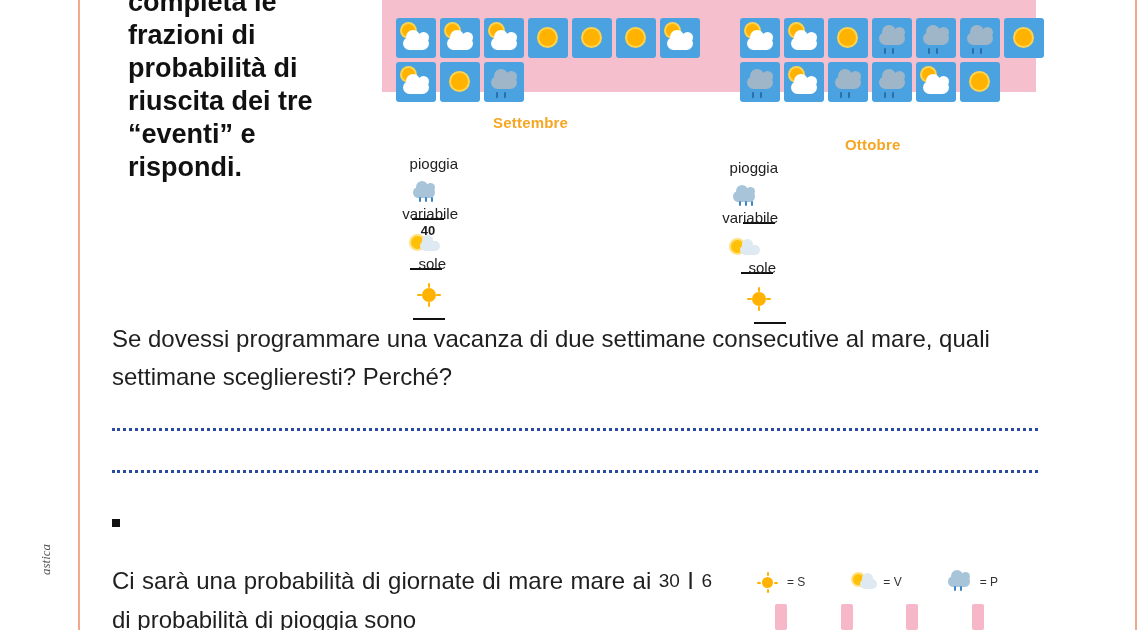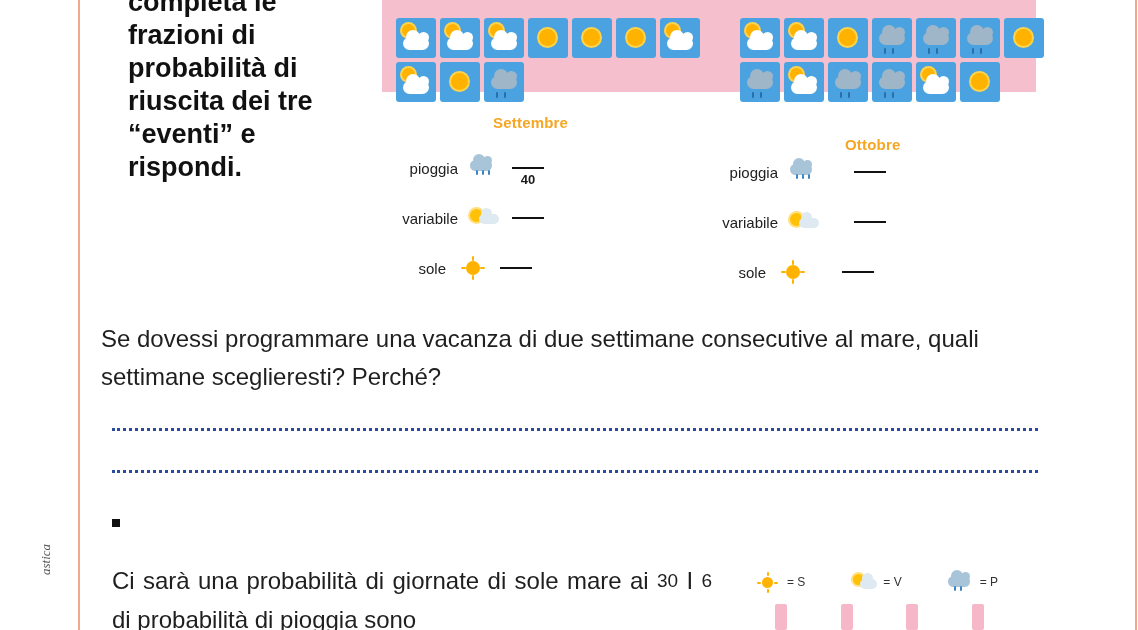--- a/index.html
+++ b/index.html
@@ -42,21 +42,21 @@
   .cloud.grey{background:#9fb6c8;}
   .cloud.grey:before,.cloud.grey:after{background:#9fb6c8;}
   .rain{position:absolute;width:2px;height:6px;background:#2b6fa8;border-radius:1px;bottom:4px;}
 
   
   .month{
     position:absolute;font-size:15px;font-weight:bold;color:#f5a623;letter-spacing:.2px;
   }
 
   
-  .frow{position:absolute;display:flex;align-items:center;gap:10px;}
+  .frow{position:absolute;display:flex;align-items:center;gap:10px;flex-direction:column;}
   .flabel{font-size:15px;color:#222;text-align:right;}
   .ficon{width:34px;height:26px;position:relative;}
   .fline{width:32px;border-top:2px solid #111;position:relative;}
   .fden{position:absolute;left:50%;transform:translateX(-50%);top:3px;font-size:13px;font-weight:bold;}
 
   
   .g-rain{position:absolute;left:2px;top:3px;width:28px;height:16px;}
   .g-rain .c{position:absolute;left:0;top:2px;width:22px;height:11px;background:#a8c4d8;border-radius:8px;}
   .g-rain .c:before{content:"";position:absolute;width:12px;height:12px;background:#a8c4d8;border-radius:50%;left:3px;top:-6px;}
   .g-rain .c:after{content:"";position:absolute;width:9px;height:9px;background:#a8c4d8;border-radius:50%;left:13px;top:-4px;}
@@ -64,21 +64,21 @@
   .g-var{position:absolute;left:0;top:2px;width:34px;height:20px;}
   .g-var .s{position:absolute;left:2px;top:2px;width:13px;height:13px;border-radius:50%;background:#ffc107;box-shadow:0 0 0 2px #ffe082;}
   .g-var .c{position:absolute;left:11px;top:7px;width:20px;height:10px;background:#dfe9f1;border-radius:7px;}
   .g-var .c:before{content:"";position:absolute;width:11px;height:11px;background:#dfe9f1;border-radius:50%;left:2px;top:-6px;}
   .g-sun{position:absolute;left:6px;top:2px;width:22px;height:22px;}
   .g-sun .core{position:absolute;left:4px;top:4px;width:14px;height:14px;border-radius:50%;background:#ffb300;}
   .g-sun i{position:absolute;background:#ffb300;border-radius:1px;}
 
   
   .question{
-    position:absolute;left:101px;top:320px;width:930px;
+    position:absolute;left:112px;top:320px;width:930px;
     font-size:24px;line-height:1.6;color:#1f1f1f;
   }
   .dots{
     position:absolute;left:112px;width:926px;height:2px;
     border-top:3px dotted #2a4aa0;
   }
 
   
   .bullet-head{
     position:absolute;left:112px;top:510px;width:900px;
@@ -312,21 +312,21 @@
 <div class="question">Se dovessi programmare una vacanza di due settimane consecutive al mare, quali settimane sceglieresti? Perché?</div>
 
 <div class="dots" style="top:428px;"></div>
 <div class="dots" style="top:470px;"></div>
 
 <div class="bullet-head">
   <span class="sq"></span>
 </div>
 
 <div class="bottom-par">
-  <span>Ci sarà una probabilità di giornate di sole</span>
+  <span>Ci sarà una probabilità di giornate di mare</span>
   <span>mare ai</span>
   <span class="num">30</span>
   <span>I</span>
   <span class="num">6</span>
   <span>di probabilità di pioggia sono</span>
 </div>
 
 <div class="legend">
   <div class="leg">
     <div class="ic">

